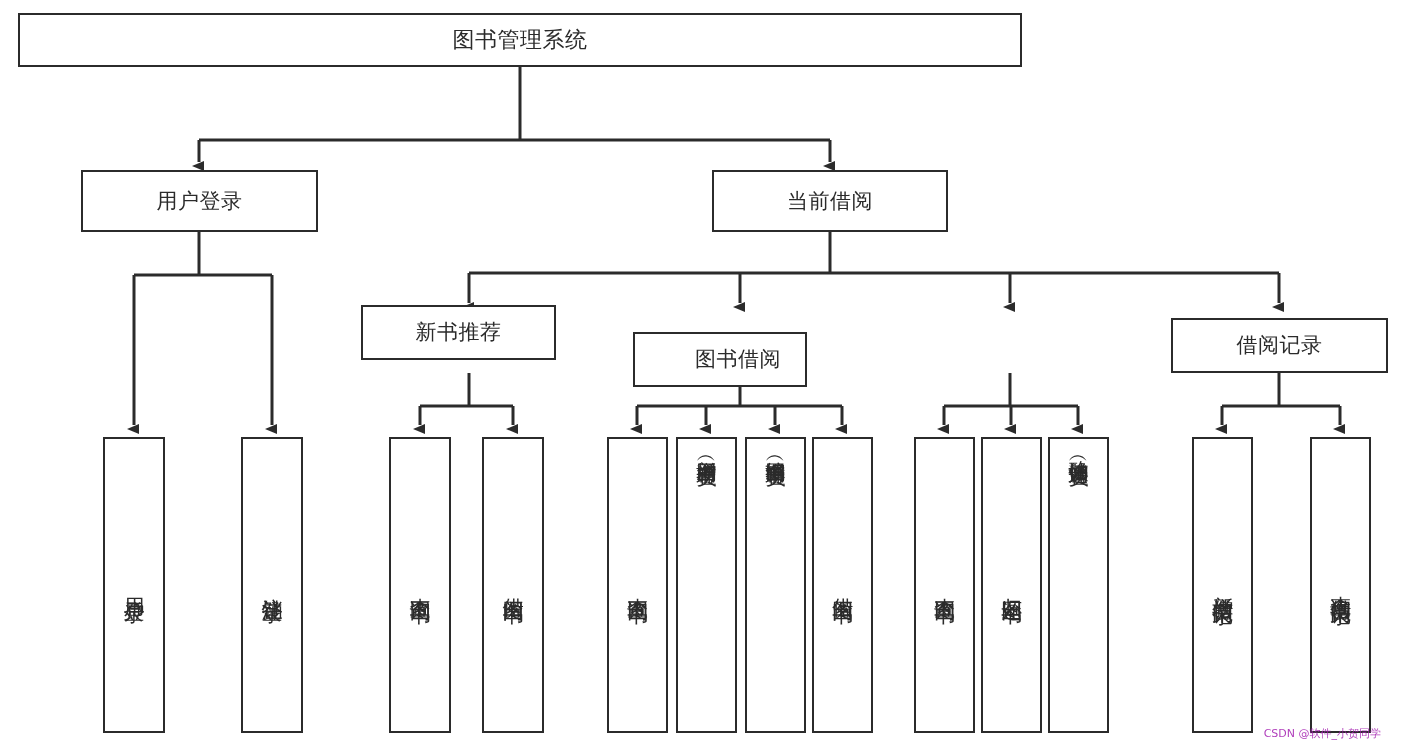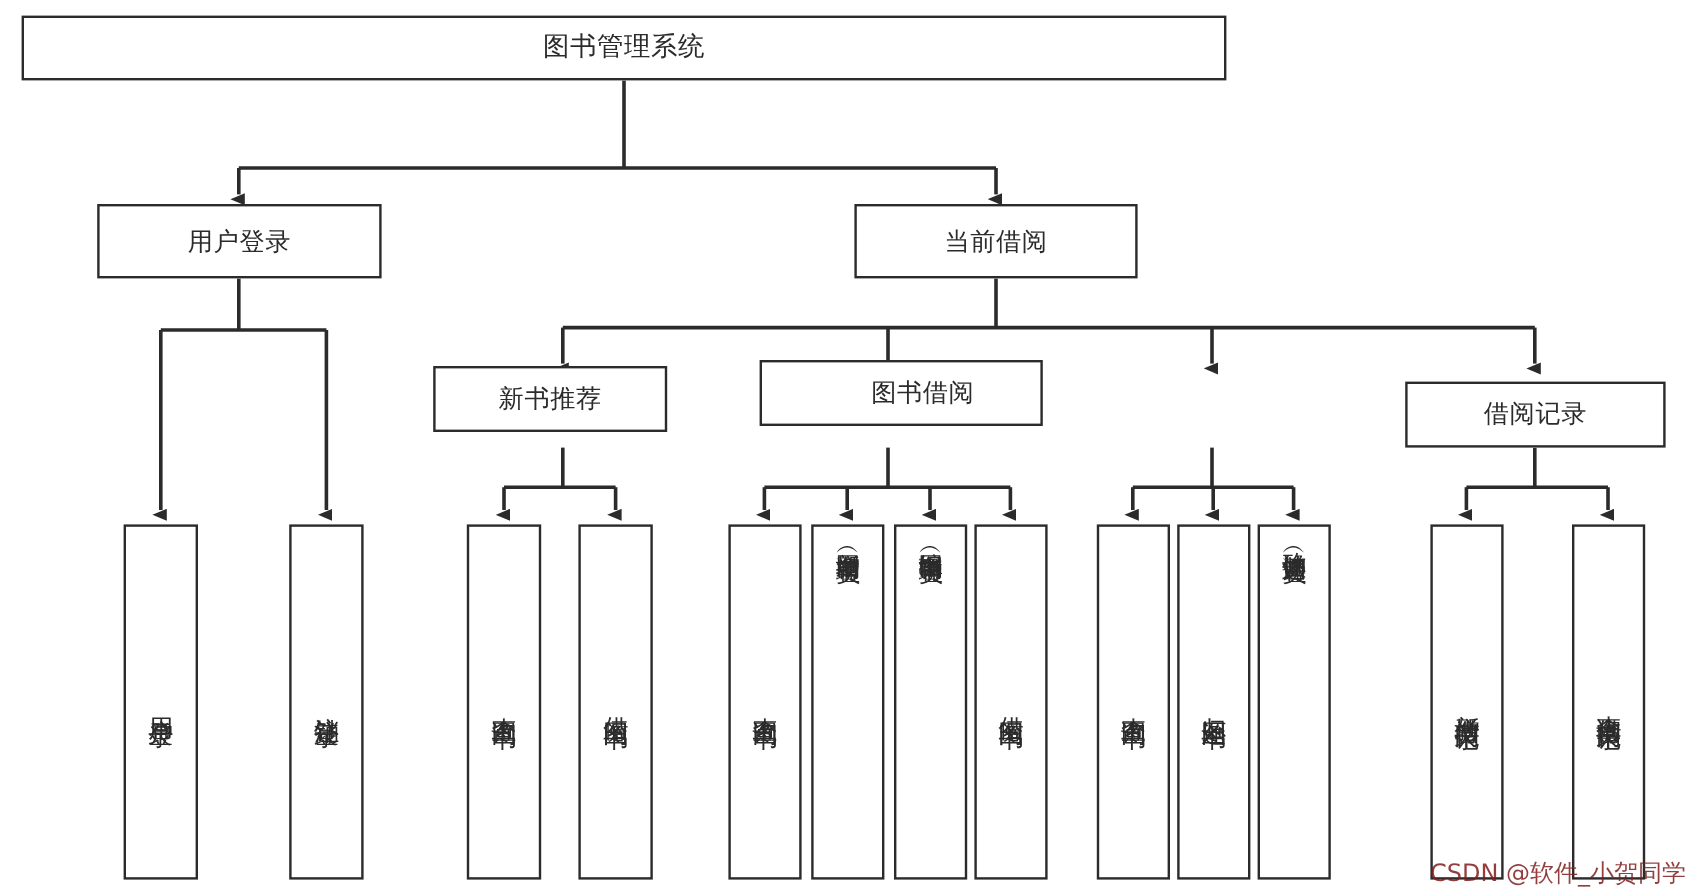--- a/index.html
+++ b/index.html
@@ -72,24 +72,24 @@
   .node.vert.mid .label {
     font-size: 21px;
   }
   
   .node.vert.center {
     align-items: center;
     padding-top: 0;
   }
   #watermark {
     position: absolute;
-    right: 0;
+    right: 24px;
     bottom: 6px;
-    font-size: 20px;
-    color: #7f1d1d;
+    font-size: 11px;
+    color: #a21caf;
     opacity: 0.85;
     z-index: 5;
     white-space: nowrap;
     font-family: "DejaVu Sans", "Liberation Sans", sans-serif;
   }
 </style>
 </head>
 <body>
 
 <div id="diagram-root">
@@ -153,21 +153,21 @@
   <div class="node horiz" style="left:81px; top:170px; width:237px; height:62px;">
     <span class="label">用户登录</span>
   </div>
   <div class="node horiz" style="left:712px; top:170px; width:236px; height:62px;">
     <span class="label">当前借阅</span>
   </div>
 
   <div class="node horiz" style="left:361px; top:305px; width:195px; height:55px;">
     <span class="label">新书推荐</span>
   </div>
-  <div class="node horiz" style="left:633px; top:300px; width:236px; height:55px;padding-left:36px;">
+  <div class="node horiz" style="left:633px; top:332px; width:174px; height:55px;padding-left:36px;">
     <span class="label">图书借阅</span>
   </div>
   <div class="node horiz" style="left:1171px; top:318px; width:217px; height:55px;">
     <span class="label">借阅记录</span>
   </div>
 
   <div class="node vert center" style="left:103px; top:437px; width:62px; height:296px;">
     <span class="label">用户登录</span>
   </div>
   <div class="node vert center" style="left:241px; top:437px; width:62px; height:296px;">

